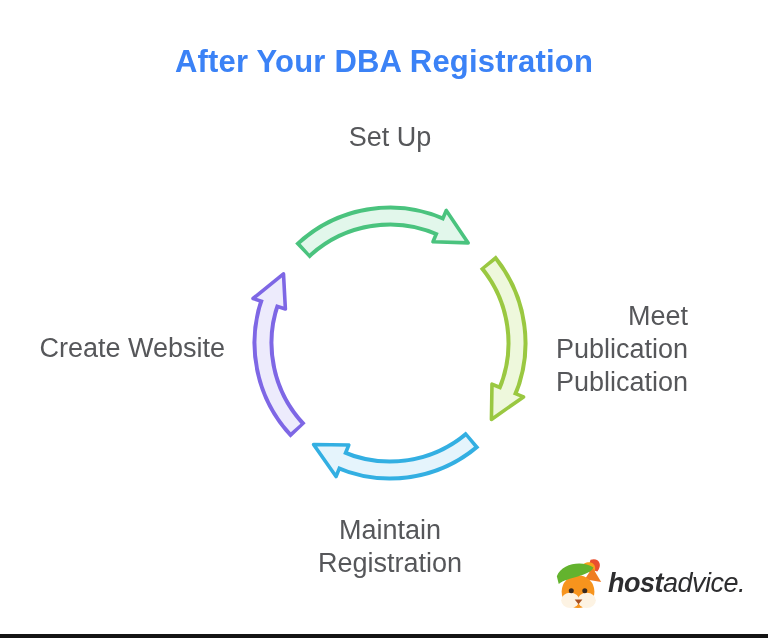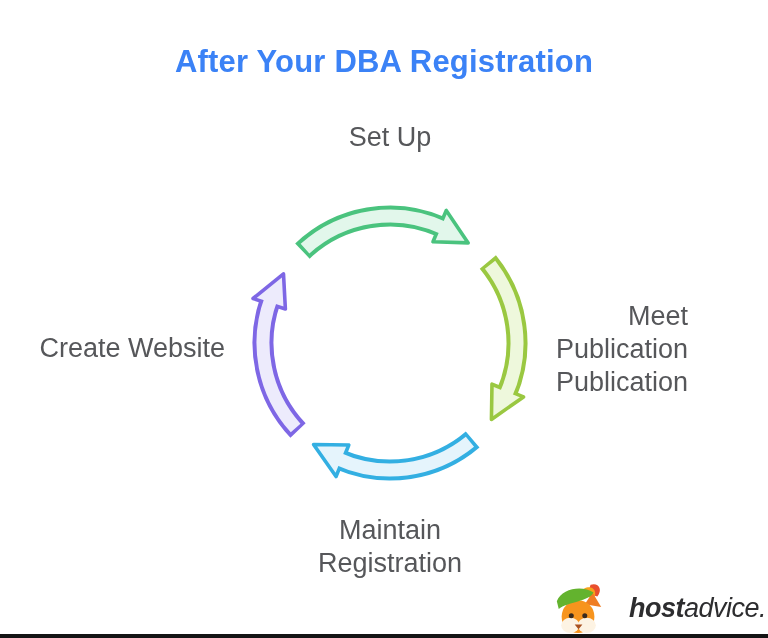--- a/index.html
+++ b/index.html
@@ -27,24 +27,23 @@
     line-height:33px;
     color:#56575a;
   }
   .step-label .line{display:block;}
   .label-top{left:240px;width:300px;top:121px;text-align:center;}
   .label-right{left:556px;top:300px;text-align:right;}
   .label-bottom{left:240px;width:300px;top:514px;text-align:center;}
   .label-left{right:543px;top:332px;text-align:right;white-space:nowrap;}
   .logo{
     position:absolute;
-    left:552px;top:581px;
+    left:552px;top:556px;
     display:flex;
     align-items:center;
-    gap:21px;
   }
   .logo-mark{width:54px;height:54px;}
   .logo-text{
     font-style:italic;
     font-size:27px;
     color:#2d2d2f;
     letter-spacing:-0.5px;
     margin-left:2px;
     white-space:nowrap;
   }

